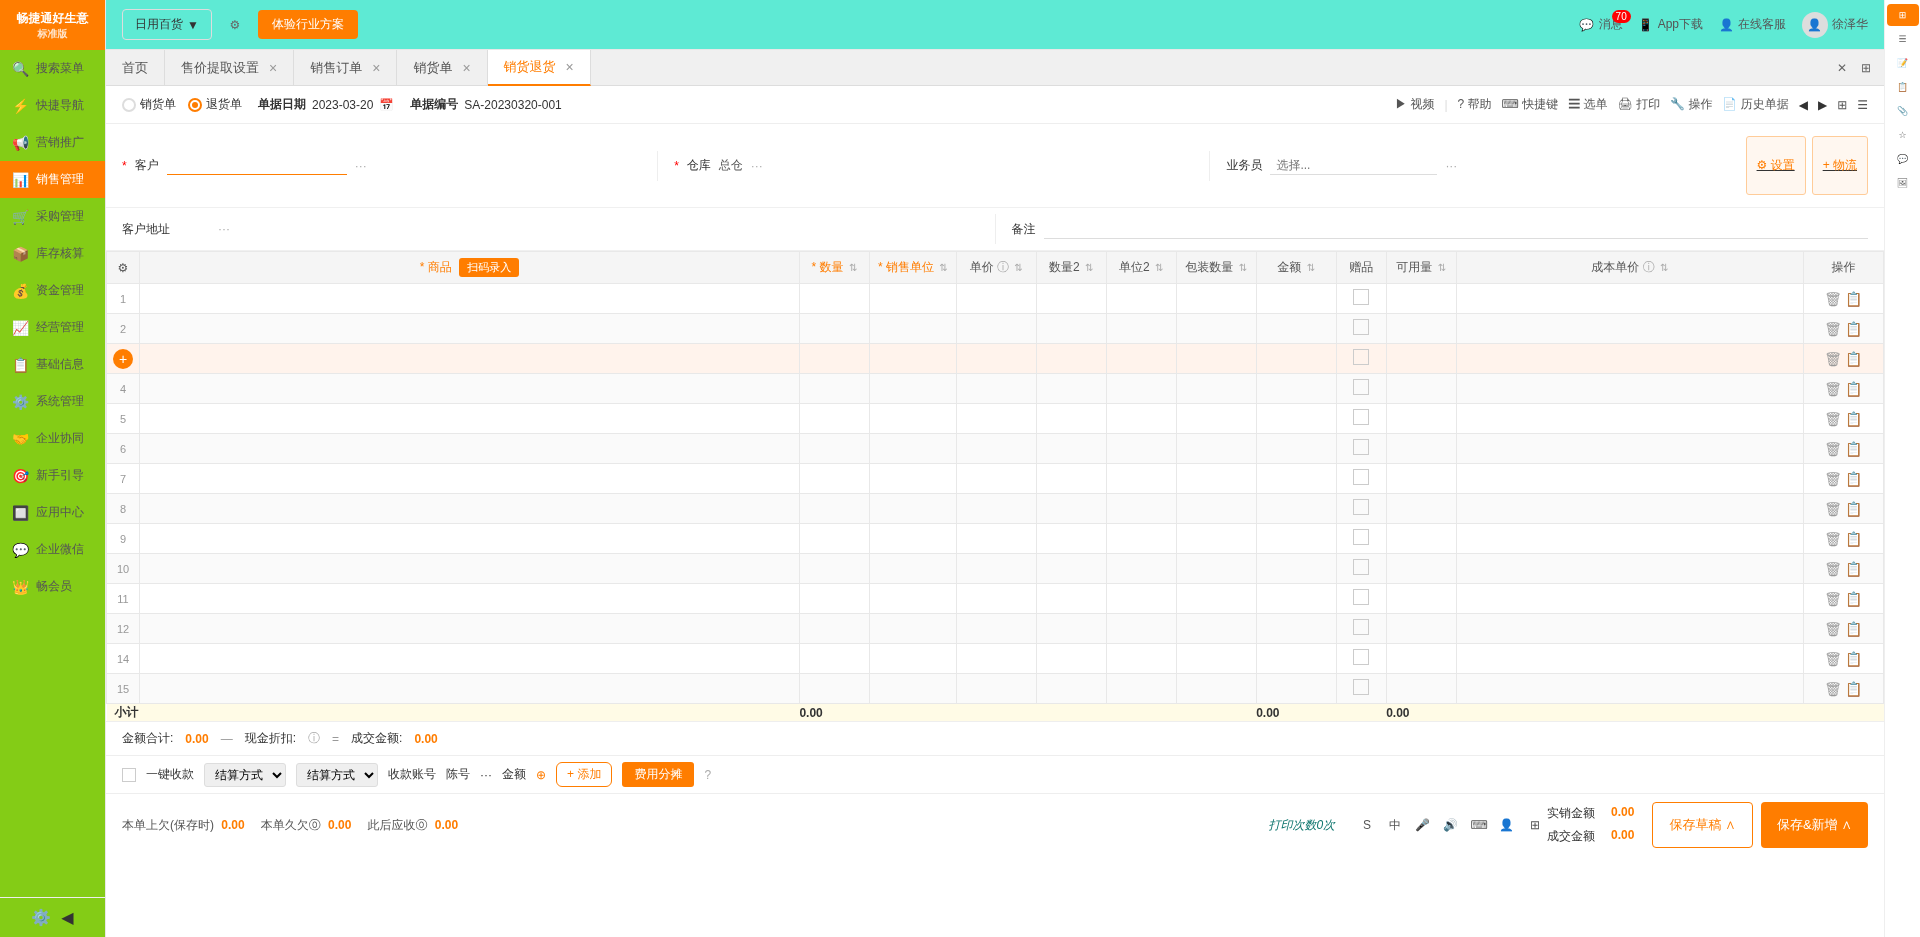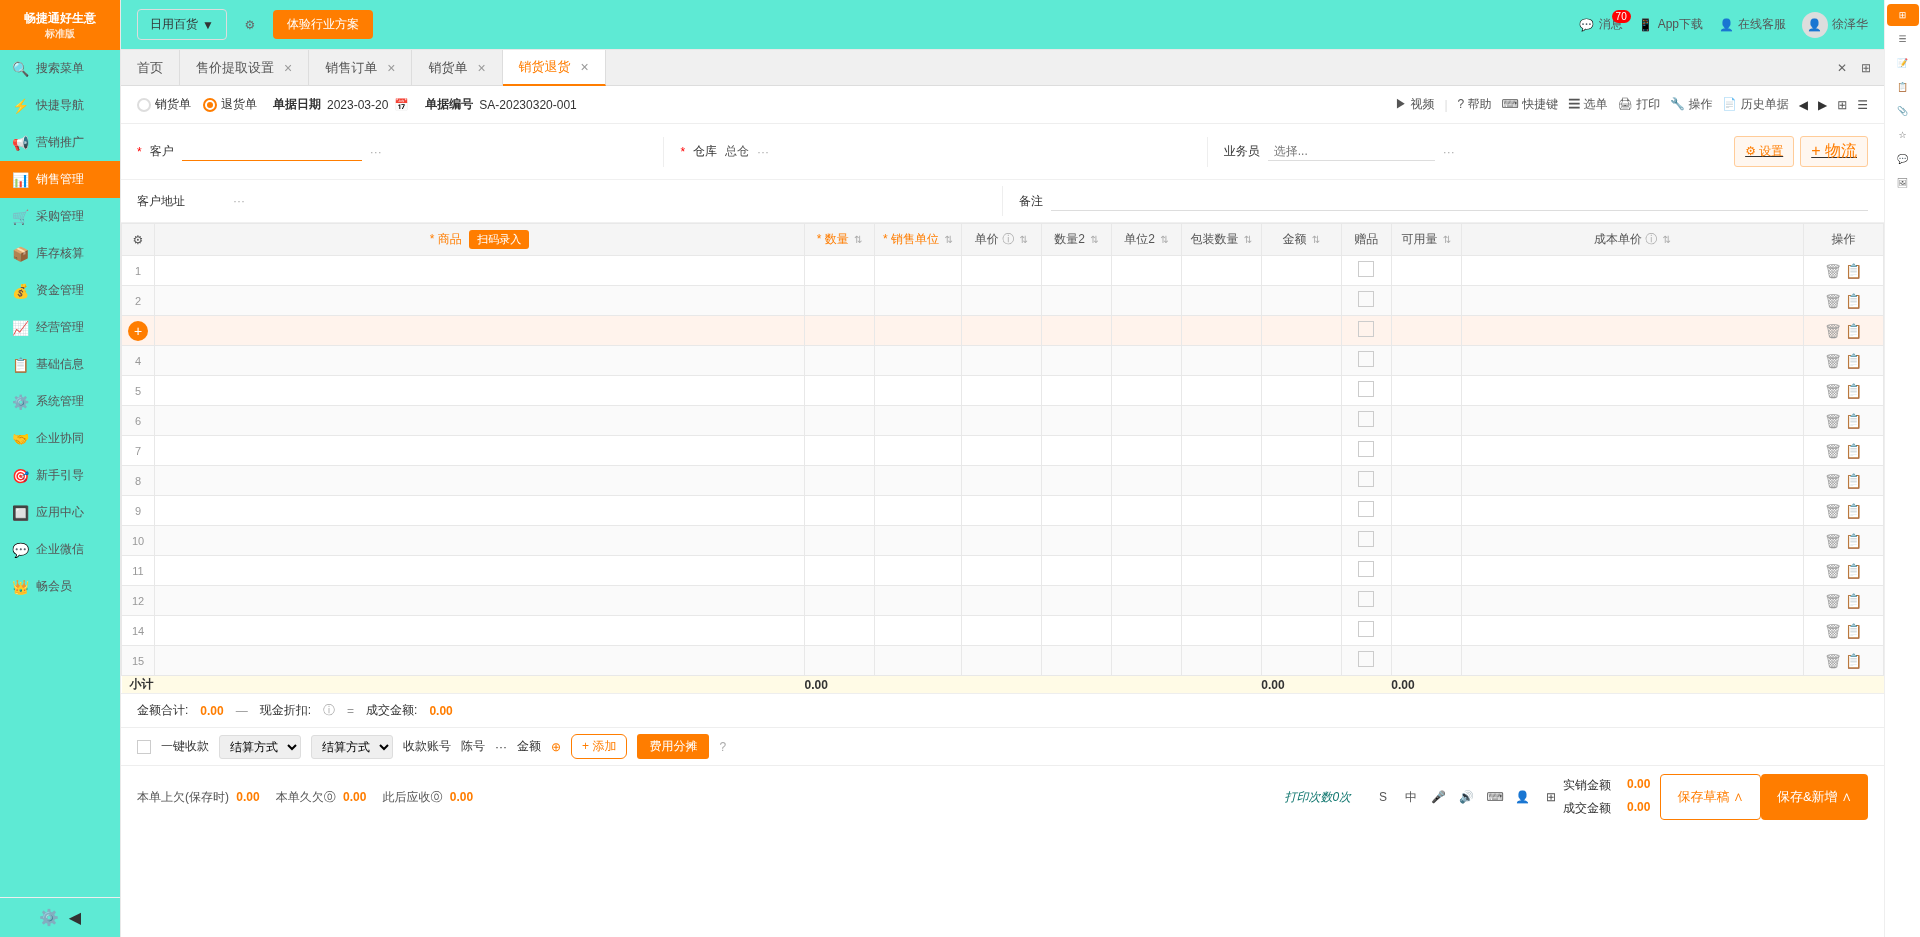--- a/index.html
+++ b/index.html
@@ -1,19 +1,19 @@
 <!DOCTYPE html>
 <html><head>
   <meta charset="utf-8">
   <style>
     * { margin: 0; padding: 0; box-sizing: border-box; }
     body { font-family: 'Microsoft YaHei', Arial, sans-serif; font-size: 12px; background: #f5f5f5; color: #333; width: 1920px; height: 937px; overflow: hidden; display: flex; }
 
     
-    .sidebar { width: 121px; background: #5eead4; display: flex; flex-direction: column; border-right: 1px solid #e8e8e8; flex-shrink: 0; }
+    .sidebar { width: 106px; background: #84cc16; display: flex; flex-direction: column; border-right: 1px solid #e8e8e8; flex-shrink: 0; }
     .sidebar-logo { background: #ff7d00; padding: 10px; text-align: center; color: white; font-weight: bold; font-size: 13px; height: 50px; display: flex; align-items: center; justify-content: center; flex-direction: column; }
     .sidebar-item { display: flex; align-items: center; padding: 10px 12px; cursor: pointer; color: #555; font-size: 12px; gap: 6px; }
     .sidebar-item.active { background: #ff7d00; color: white; }
     .sidebar-item .icon { font-size: 14px; width: 18px; text-align: center; }
     .sidebar-bottom { margin-top: auto; padding: 10px; display: flex; gap: 10px; justify-content: center; border-top: 1px solid #eee; }
 
     
     .main { flex: 1; display: flex; flex-direction: column; overflow: hidden; }
 
     
@@ -52,21 +52,21 @@
     .header-right-actions { margin-left: auto; display: flex; align-items: center; gap: 10px; }
     .action-link { color: #555; cursor: pointer; font-size: 12px; display: flex; align-items: center; gap: 2px; }
 
     
     .form-fields { padding: 12px 16px; display: flex; align-items: center; gap: 0; border-bottom: 1px solid #f0f0f0; }
     .field-group { display: flex; align-items: center; flex: 1; gap: 8px; }
     .field-input { border: none; border-bottom: 1px solid #ddd; padding: 2px 6px; min-width: 120px; font-size: 12px; outline: none; color: #333; }
     .field-dots { color: #aaa; cursor: pointer; }
     .field-divider { width: 1px; height: 30px; background: #eee; margin: 0 16px; }
     .btn-setting { background: #fff7f0; border: 1px solid #ffcc99; color: #ff7d00; padding: 4px 10px; border-radius: 3px; font-size: 12px; cursor: pointer; }
-    .btn-logistics { background: #fff7f0; border: 1px solid #ffcc99; color: #ff7d00; padding: 4px 10px; border-radius: 3px; font-size: 16px; cursor: pointer; }
+    .btn-logistics { background: #fff7f0; border: 1px solid #ffcc99; color: #ff7d00; padding: 20px 10px; border-radius: 3px; font-size: 12px; cursor: pointer; }
 
     .form-row2 { padding: 6px 16px; display: flex; align-items: center; gap: 0; border-bottom: 1px solid #f0f0f0; }
     .field-addr { display: flex; align-items: center; gap: 8px; flex: 1; }
     .field-note { display: flex; align-items: center; gap: 8px; flex: 1; }
 
     
     .table-container { flex: 1; overflow: auto; }
     table { width: 100%; border-collapse: collapse; }
     thead tr { background: #f5f5f5; }
     thead th { padding: 6px 8px; border: 1px solid #e8e8e8; font-weight: normal; font-size: 12px; color: #555; text-align: center; white-space: nowrap; }
@@ -99,21 +99,21 @@
 
     
     .bottom-bar { padding: 8px 16px; border-top: 1px solid #eee; display: flex; align-items: center; font-size: 12px; }
     .bottom-info { display: flex; gap: 16px; flex: 1; }
     .bottom-info span { color: #555; }
     .bottom-info .val { color: #ff7d00; }
     .toolbar-icons { display: flex; gap: 4px; margin-left: 8px; }
     .toolbar-icon { width: 24px; height: 24px; display: flex; align-items: center; justify-content: center; cursor: pointer; color: #555; }
     .btn-save-draft { background: white; border: 1px solid #ff7d00; color: #ff7d00; padding: 6px 16px; border-radius: 4px; cursor: pointer; font-size: 13px; }
     .btn-save-new { background: #ff7d00; color: white; border: none; padding: 6px 16px; border-radius: 4px; cursor: pointer; font-size: 13px; }
-    .bottom-actions { display: flex; }
+    .bottom-actions { display: flex; gap: 8px; }
     .amount-row { display: flex; justify-content: space-between; padding: 3px 0; font-size: 12px; }
 
     
     .orange-sidebar { width: 36px; background: white; border-left: 1px solid #eee; display: flex; flex-direction: column; align-items: center; padding: 4px 0; gap: 2px; }
     .orange-sidebar-item { width: 32px; padding: 6px 2px; display: flex; flex-direction: column; align-items: center; gap: 2px; cursor: pointer; font-size: 9px; color: #555; text-align: center; border-radius: 4px; }
     .orange-sidebar-item.active { background: #ff7d00; color: white; }
   </style>
 </head>
 <body>
 

